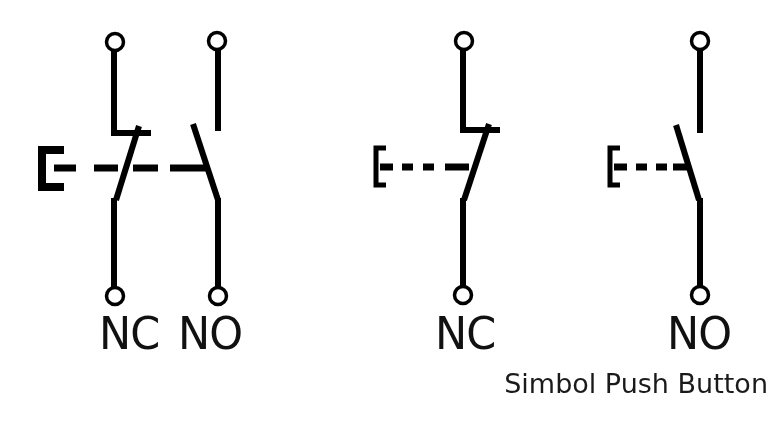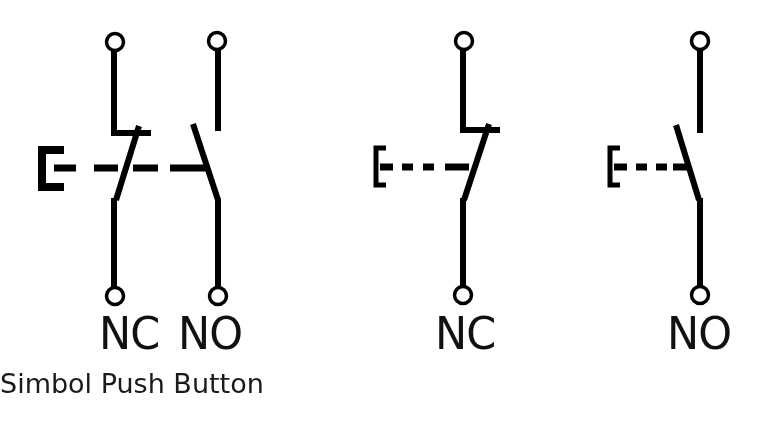--- a/index.html
+++ b/index.html
@@ -18,21 +18,21 @@
       color: #111;
       letter-spacing: -1px;
       transform: scaleY(1.05);
       transform-origin: top left;
       white-space: nowrap;
     }
     .caption {
       position: absolute;
       left: 0; width: 768px;
       top: 370px;
-      text-align: left;
+      text-align: right;
       font-family: "DejaVu Sans", sans-serif;
       font-size: 27px;
       color: #1a1a1a;
       line-height: 1;
     }
   </style>
 </head>
 <body>
 
 <svg id="diagram" viewBox="0 0 768 425" xmlns="http://www.w3.org/2000/svg">

